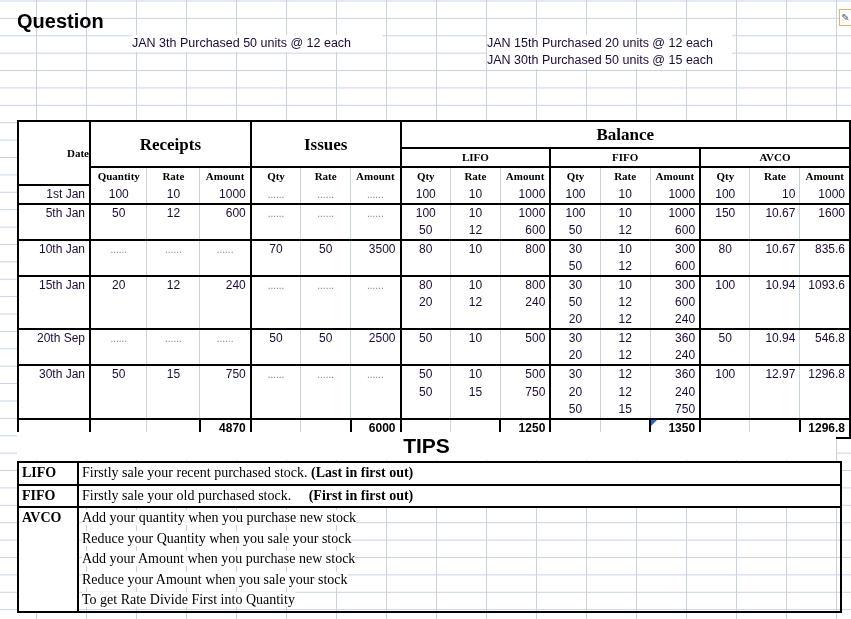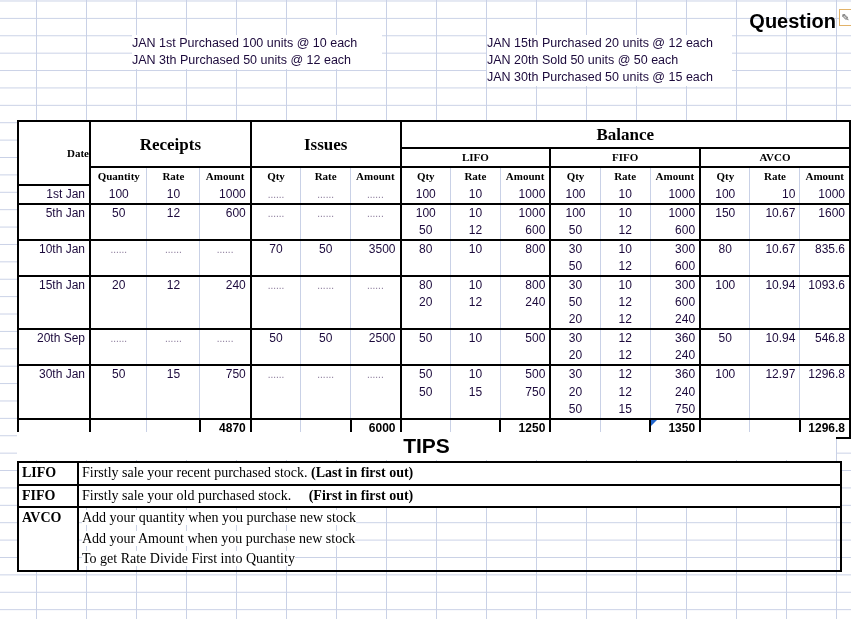--- a/index.html
+++ b/index.html
@@ -15,21 +15,21 @@
     background-image:
       linear-gradient(to right, #c9d1e6 1px, transparent 1px),
       linear-gradient(to bottom, #c9d1e6 1px, transparent 1px);
     background-size:50px 17.4px, 50px 17.4px;
     background-position:-14px 0, 0 0.5px;
     z-index:0;
   }
   .abs { position:absolute; z-index:2; }
   .title {
     font-family:"Liberation Sans", sans-serif; font-weight:bold;
-    font-size:20px; color:#000; text-align:right;
+    font-size:20px; color:#000; text-align:left;
     background:#fff;
   }
   .q-line { font-size:12.5px; line-height:17px; white-space:nowrap; color:#1c0a3c; }
   .q-block { background:#fff; }
   .brush-icon {
     position:absolute; left:839px; top:9px; width:13px; height:17px;
     border:1px solid #e2b36a; background:#fff; box-sizing:border-box;
     font-size:10px; line-height:15px; text-align:center; color:#555; z-index:3;
   }
 
@@ -88,26 +88,24 @@
 </head>
 <body>
 
 <div class="grid"></div>
 
 <div class="abs title" style="left:17px; top:9px; width:819px; height:25px; line-height:25px; background:transparent;">Question</div>
 
 <div class="brush-icon">✎</div>
 
 <div class="abs q-block" style="left:132px; top:35px; width:250px;">
-  <div class="q-line">JAN 1st Purchased 100 units @ 10 each</div>
   <div class="q-line">JAN 3th Purchased 50 units @ 12 each</div>
 </div>
 <div class="abs q-block" style="left:487px; top:35px; width:245px;">
   <div class="q-line">JAN 15th Purchased 20 units @ 12 each</div>
-  <div class="q-line">JAN 20th Sold 50 units @ 50 each</div>
   <div class="q-line">JAN 30th Purchased 50 units @ 15 each</div>
 </div>
 
 <table class="ledger">
   <colgroup>
     <col style="width:58px">
       <col style="width:57px">
       <col style="width:53px">
       <col style="width:51px">
     <col style="width:50px">
@@ -421,20 +419,28 @@
       <tr>
         <td class="k tb" style="background: rgb(255, 255, 255);">FIFO</td>
         <td class="v tb" style="background: rgb(255, 255, 255);"><span class="tip-text" style="white-space: pre;">Firstly sale your old purchased stock.     </span><span class="tip-text tip-bold">(First in first out)</span></td>
       </tr>
       <tr>
         <td class="k tb" style="background: rgb(255, 255, 255);">AVCO</td>
         <td class="v tb"><span class="tip-text" style="white-space: pre;">Add your quantity when you purchase new stock</span><span class="tip-text tip-bold"></span></td>
       </tr>
       <tr>
         <td class="k" style="background: rgb(255, 255, 255);"></td>
+        <td class="v"><span class="tip-text" style="white-space: pre;">Reduce your Quantity when you sale your stock</span><span class="tip-text tip-bold"></span></td>
+      </tr>
+      <tr>
+        <td class="k" style="background: rgb(255, 255, 255);"></td>
         <td class="v"><span class="tip-text" style="white-space: pre;">Add your Amount when you purchase new stock</span><span class="tip-text tip-bold"></span></td>
+      </tr>
+      <tr>
+        <td class="k" style="background: rgb(255, 255, 255);"></td>
+        <td class="v"><span class="tip-text" style="white-space: pre;">Reduce your Amount when you sale your stock</span><span class="tip-text tip-bold"></span></td>
       </tr>
       <tr>
         <td class="k bb" style="background: rgb(255, 255, 255);"></td>
         <td class="v bb"><span class="tip-text" style="white-space: pre;">To get Rate Divide First into Quantity</span><span class="tip-text tip-bold"></span></td>
       </tr>
     </tbody>
 </table>
 
 </body></html>

